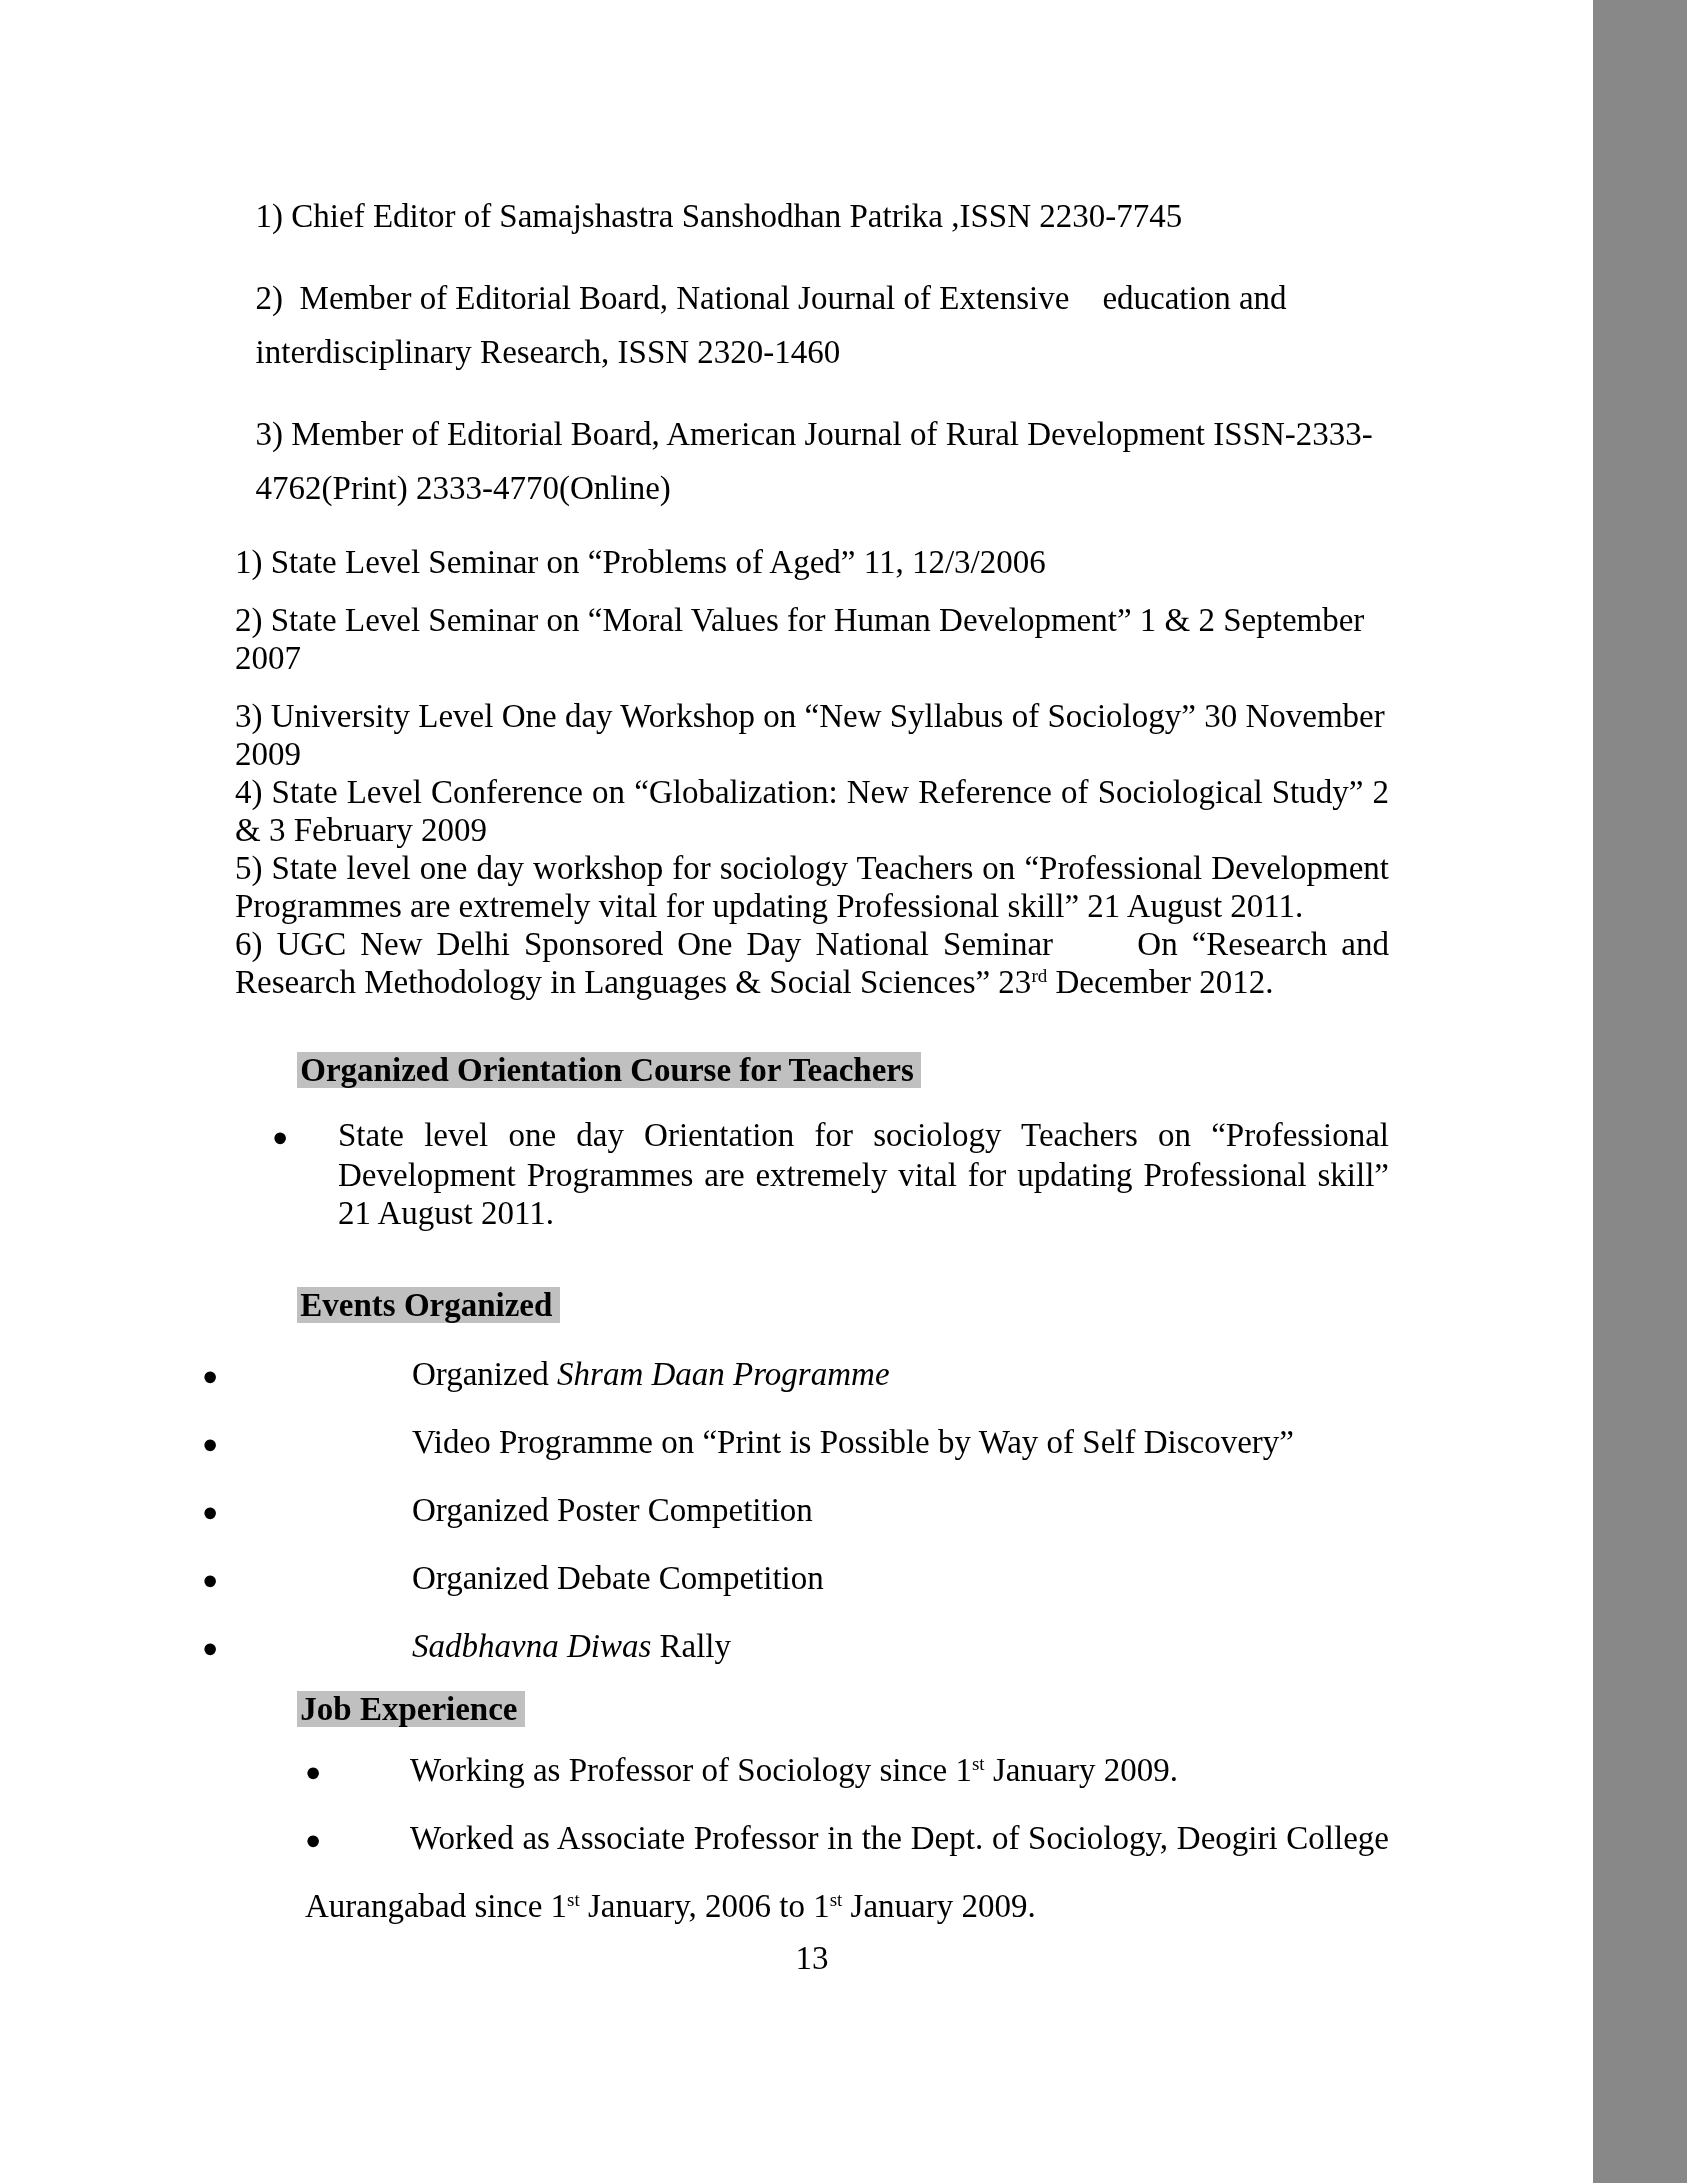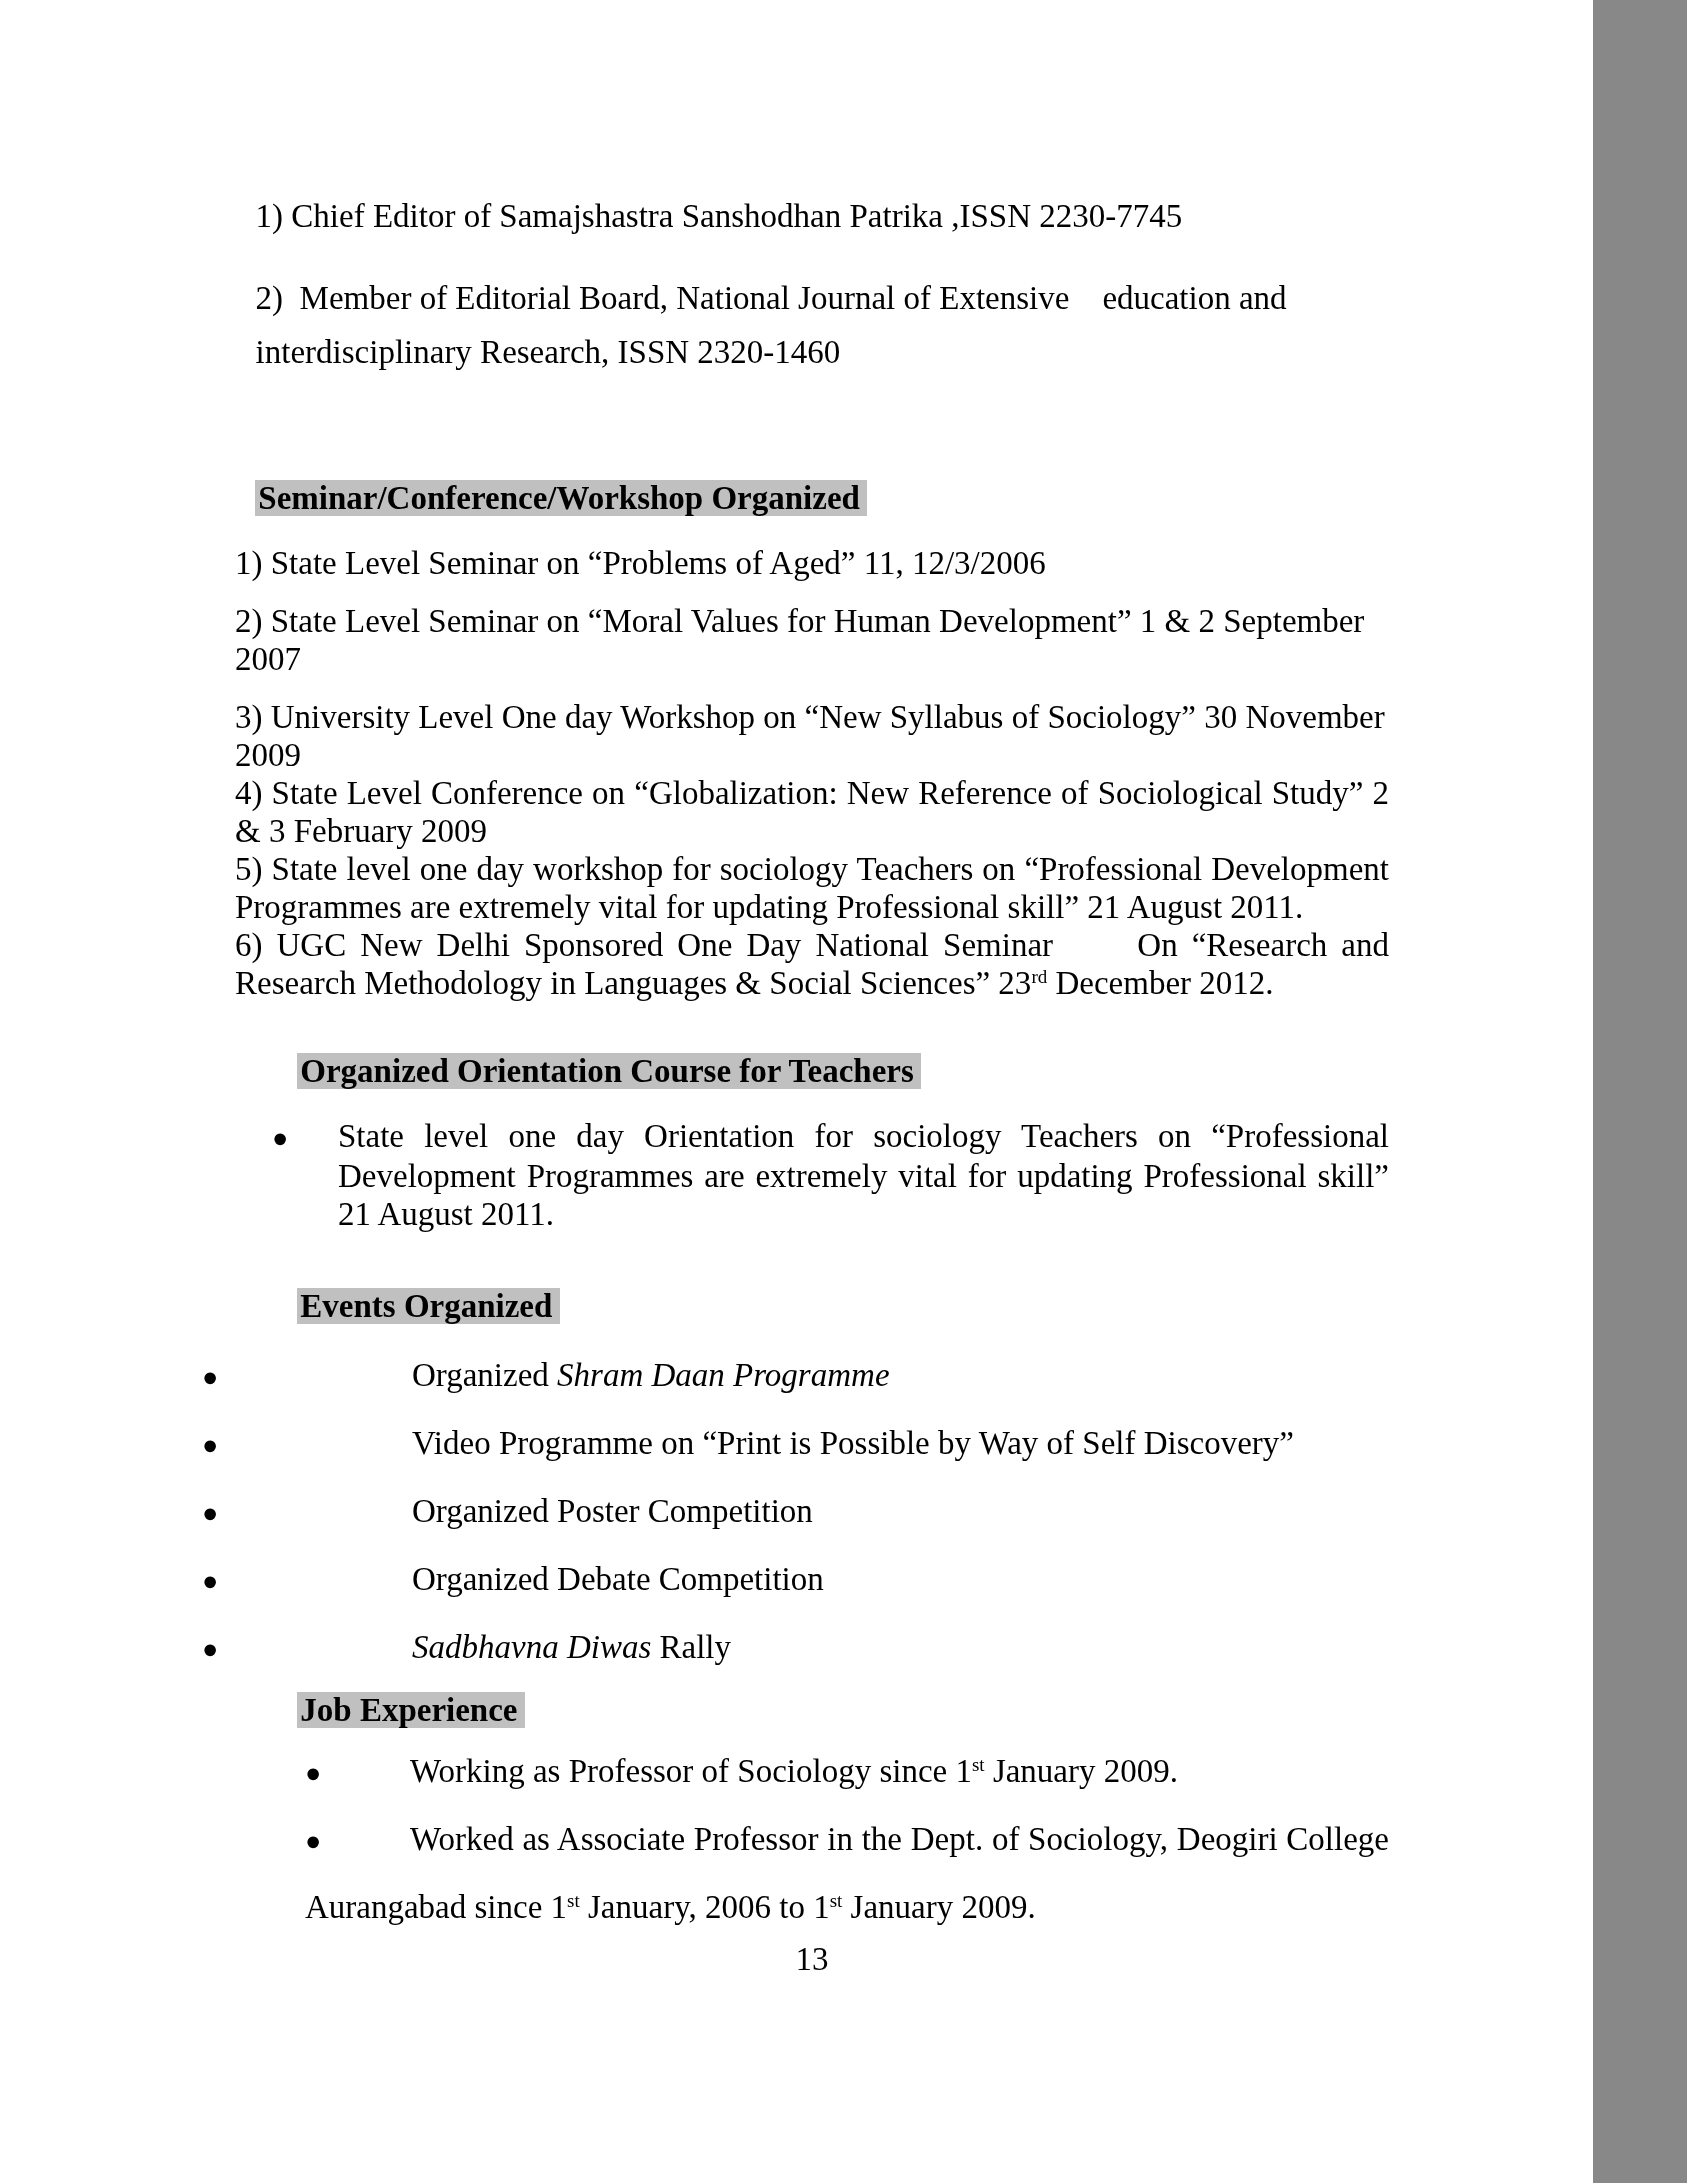--- a/index.html
+++ b/index.html
@@ -42,23 +42,23 @@
   .pagenum{line-height:38px;text-align:center;}
 </style>
 </head>
 <body>
 
 <div class="page">
 
   <div class="roles">
     <div class="role"><span>1) Chief Editor of Samajshastra Sanshodhan Patrika ,ISSN 2230-7745</span></div>
     <div class="role"><span>2)&nbsp; Member of Editorial Board, National Journal of Extensive&nbsp;&nbsp;&nbsp; education and interdisciplinary Research, ISSN 2320-1460</span></div>
+    <div class="role"><span>3) Member of Editorial Board, American Journal of Rural Development ISSN-2333-4762(Print) 2333-4770(Online)</span></div>
   </div>
 
-  <div class="h sec1"><span class="hl">Seminar/Conference/Workshop Organized</span></div>
 
   <div class="semlist">
     <div class="semitem sp"><span>1) State Level Seminar on “Problems of Aged” 11, 12/3/2006</span></div>
     <div class="semitem sp"><span>2) State Level Seminar on “Moral Values for Human Development” 1 &amp; 2 September 2007</span></div>
     <div class="semitem"><span>3) University Level One day Workshop on “New Syllabus of Sociology” 30 November 2009</span></div>
     <div class="semitem jt"><span>4) State Level Conference on “Globalization: New Reference of Sociological Study” 2 &amp; 3 February 2009</span></div>
     <div class="semitem jt"><span>5) State level one day workshop for sociology Teachers on “Professional Development Programmes are extremely vital for updating Professional skill” 21 August 2011.</span></div>
     <div class="semitem jt"><span>6) UGC New Delhi Sponsored One Day National Seminar&nbsp;&nbsp;&nbsp;&nbsp;&nbsp; On “Research and Research Methodology in Languages &amp; Social Sciences” 23</span><sup class="sp-sup">rd</sup><span> December 2012.</span></div>
   </div>
 

